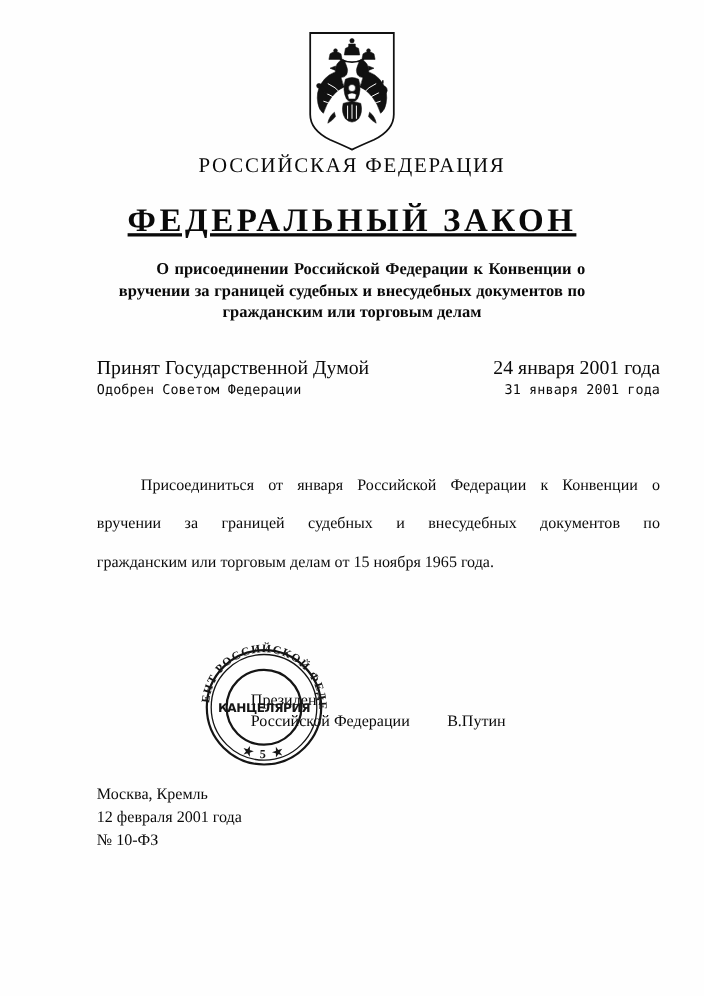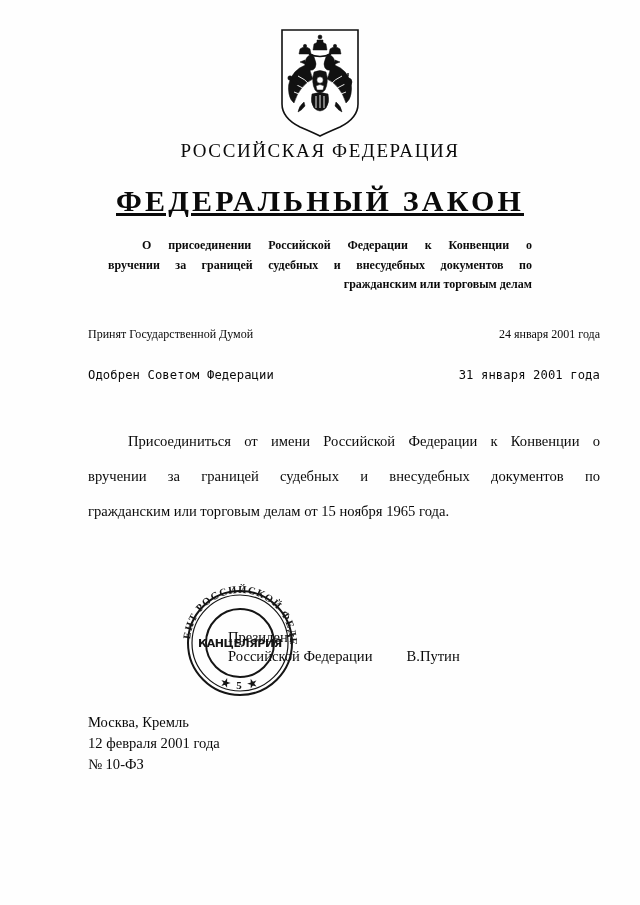--- a/index.html
+++ b/index.html
@@ -63,62 +63,61 @@
     white-space: nowrap;
     text-decoration: underline;
   }
 
   
   .subtitle {
     position: absolute;
     top: 236px;
     left: 108px;
     width: 424px;
-    font-size: 12px;
+    font-size: 15px;
     font-weight: 700;
     line-height: 19.5px;
     text-align: center;
   }
   .subtitle .l1 {
     text-align: justify;
     text-align-last: justify;
     padding-left: 34px;
   }
   .subtitle .l2 {
     text-align: justify;
     text-align-last: justify;
   }
   .subtitle .l3 {
-    text-align: right;
+    text-align: center;
   }
 
   
   .adoption {
     position: absolute;
     top: 324px;
     left: 88px;
     width: 512px;
   }
   .adoption-row {
     display: flex;
     justify-content: space-between;
     align-items: baseline;
     white-space: nowrap;
   }
   .adoption-row.duma {
     font-family: "Liberation Serif", "DejaVu Serif", serif;
-    font-size: 12px;
+    font-size: 18px;
     line-height: 20px;
   }
   .adoption-row.council {
     font-family: "DejaVu Sans Mono", "Liberation Mono", monospace;
     font-size: 12.2px;
     line-height: 20px;
     letter-spacing: 0.1px;
-    margin-top: 21px;
   }
 
   
   .body-text {
     position: absolute;
     top: 424px;
     left: 88px;
     width: 512px;
     font-size: 14.6px;
     line-height: 35px;
@@ -252,21 +251,21 @@
       <span>Принят Государственной Думой</span>
       <span>24 января 2001 года</span>
     </div>
     <div class="adoption-row council">
       <span>Одобрен Советом Федерации</span>
       <span>31 января 2001 года</span>
     </div>
   </div>
 
   <div class="body-text">
-    <div class="bl first">Присоединиться от имени Российской Федерации к Конвенции   о</div>
+    <div class="bl first">Присоединиться от января Российской Федерации к Конвенции   о</div>
     <div class="bl">вручении за границей судебных и внесудебных документов по</div>
     <div class="bl last">гражданским или торговым делам от 15 ноября 1965 года.</div>
   </div>
 
   <div class="signature">
     <div>Президент</div>
     <div>
       <span>Российской Федерации</span><span class="sig-name">В.Путин</span>
     </div>
   </div>

